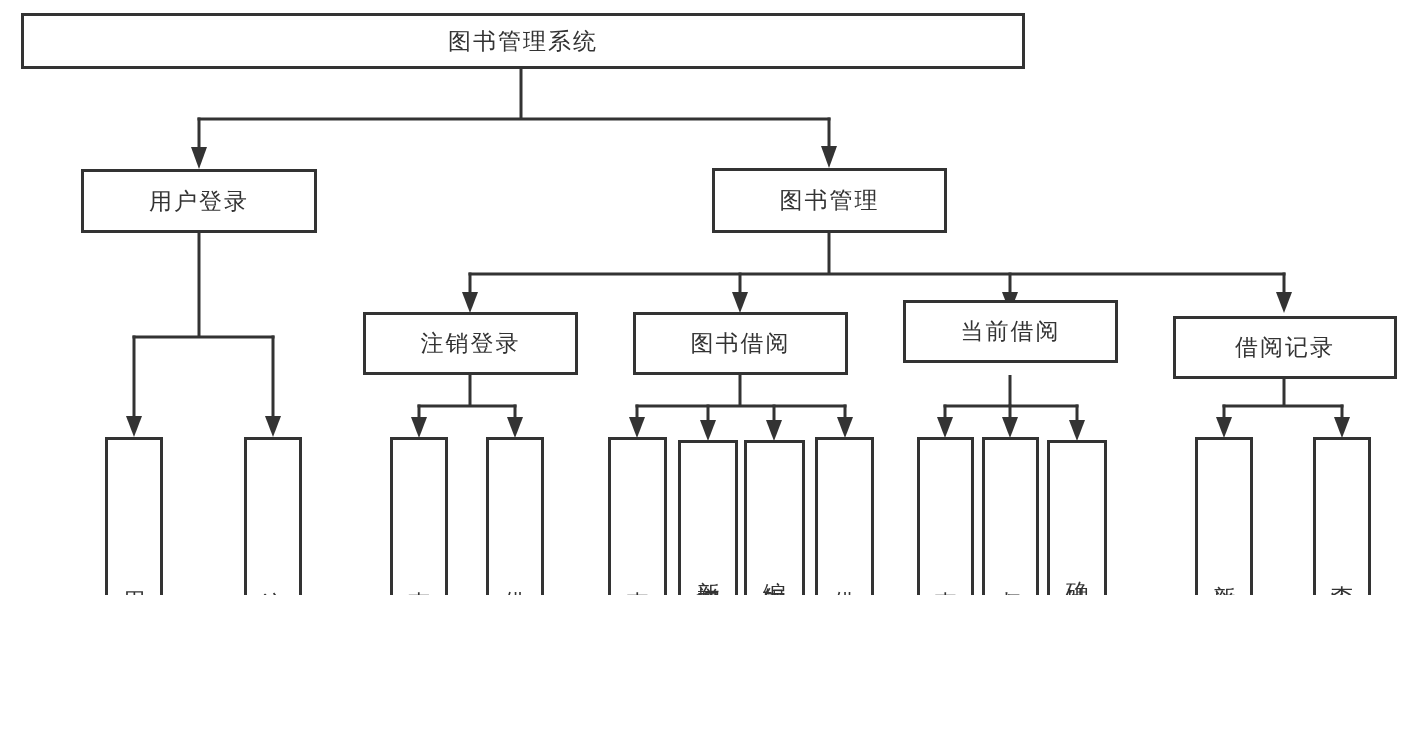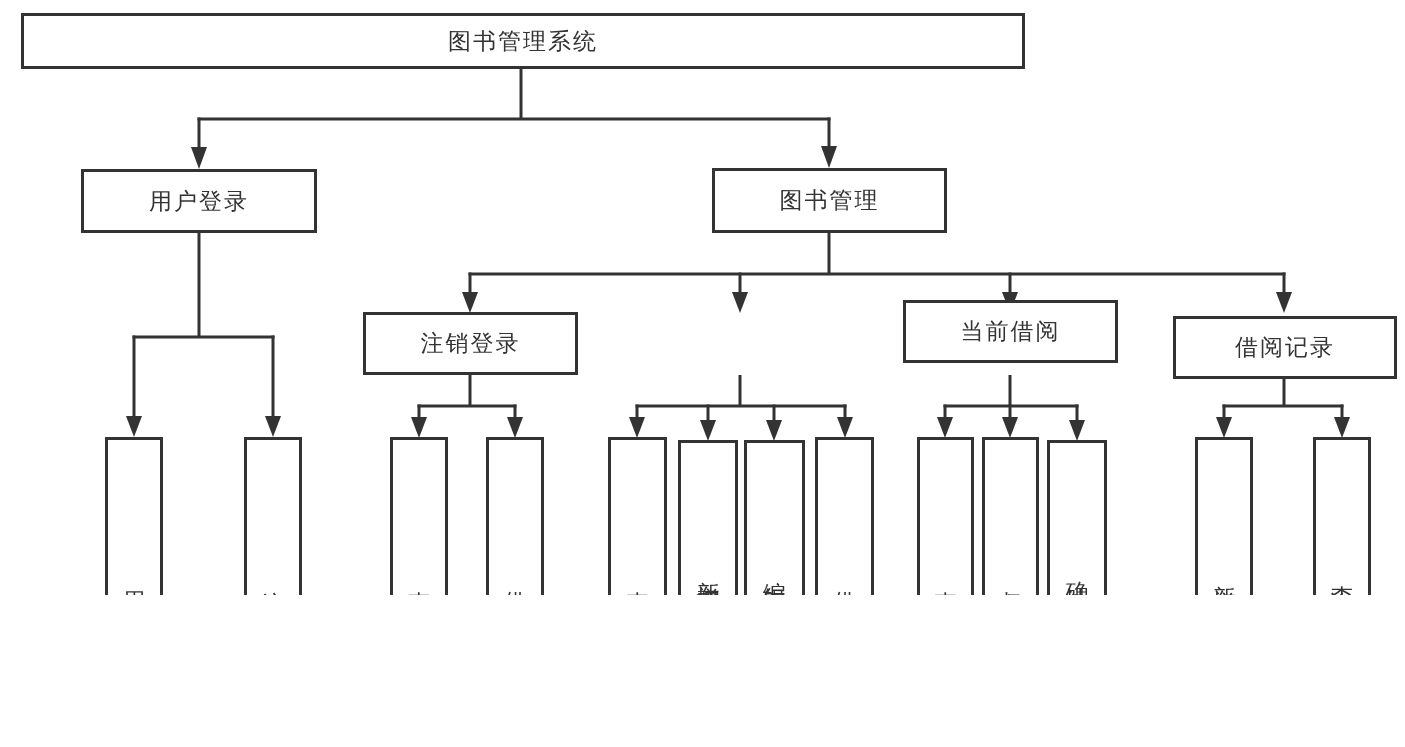--- a/index.html
+++ b/index.html
@@ -128,20 +128,21 @@
       <polygon points="1342,438 1334,417 1350,417"></polygon>
     </g>
   </svg>
 
   <div class="node" style="left:21px;top:13px;width:1004px;height:56px">图书管理系统</div>
 
   <div class="node" style="left:81px;top:169px;width:236px;height:64px">用户登录</div>
   <div class="node" style="left:712px;top:168px;width:235px;height:65px">图书管理</div>
 
   <div class="node" style="left:363px;top:312px;width:215px;height:63px">注销登录</div>
+  <div class="node" style="left:633px;top:312px;width:215px;height:63px">图书借阅</div>
   <div class="node" style="left:903px;top:300px;width:215px;height:63px">当前借阅</div>
   <div class="node" style="left:1173px;top:316px;width:224px;height:63px">借阅记录</div>
 
   <div class="node leaf" style="left:105px;top:437px;width:58px;height:296px">
     <span class="vtext">用户登录</span>
   </div>
   <div class="node leaf" style="left:244px;top:437px;width:58px;height:296px">
     <span class="vtext">注销登录</span>
   </div>
 

